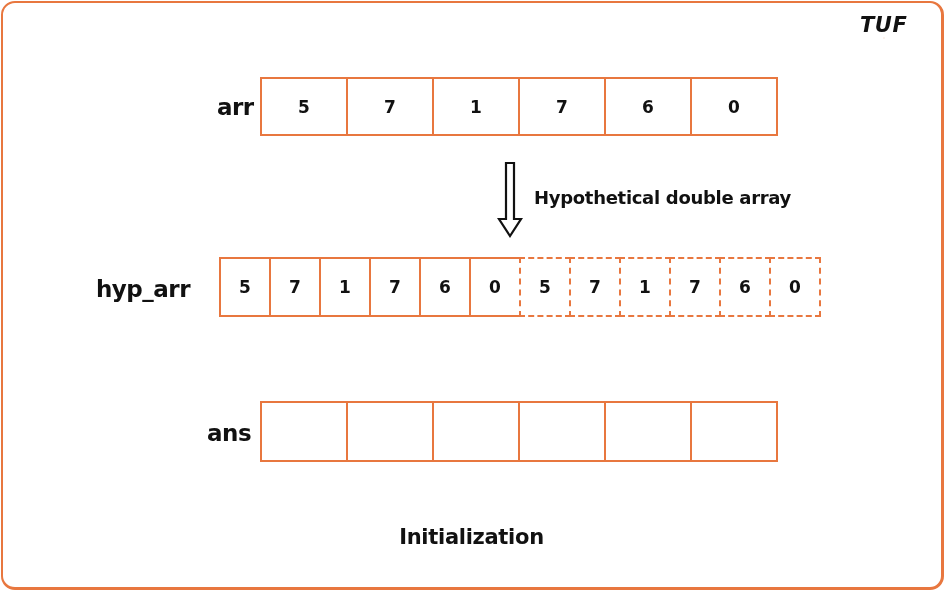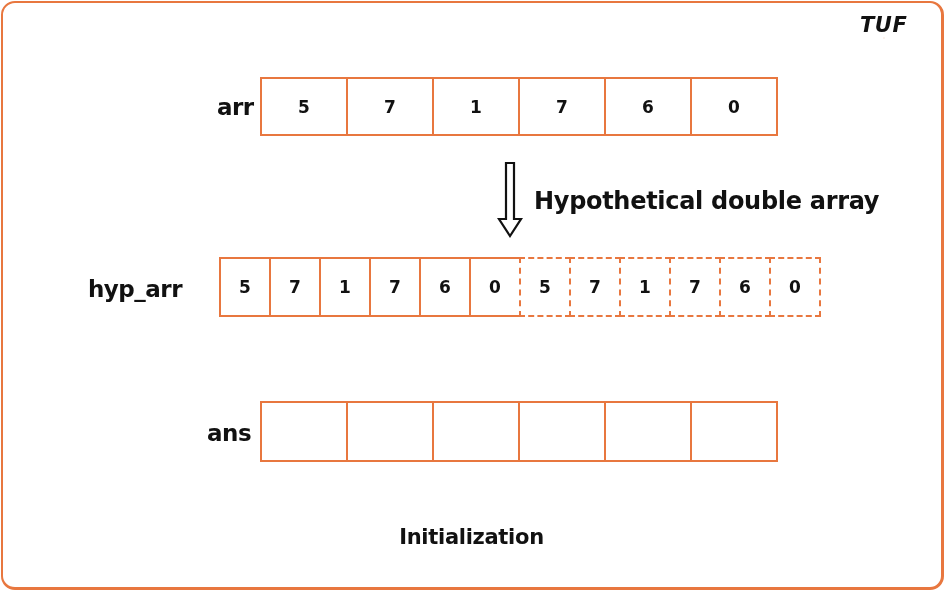--- a/index.html
+++ b/index.html
@@ -27,21 +27,21 @@
       box-sizing: border-box; border: 2px solid #e8773f; margin-left: -2px;
       display: flex; align-items: center; justify-content: center;
       font-family: "DejaVu Sans", sans-serif; font-weight: bold; font-size: 17px; color: #111;
       background: #fff;
     }
     .cell:first-child { margin-left: 0; }
     .cell.dashed { border-style: dashed; }
     .arrow { position: absolute; left: 497px; top: 161px; width: 26px; height: 78px; }
     .arrow-label {
       position: absolute; left: 534px; top: 187px; font-family: "DejaVu Sans", sans-serif;
-      font-weight: bold; font-size: 24px; color: #111; letter-spacing: -0.3px;
+      font-weight: bold; font-size: 18px; color: #111; letter-spacing: -0.3px;
     }
     .caption {
       position: absolute; left: 0; width: 943px; top: 525px; text-align: center;
       font-family: "DejaVu Sans", sans-serif; font-weight: bold; font-size: 21px; color: #111;
       letter-spacing: -0.3px;
     }
   </style>
 </head>
 <body>
 
@@ -62,21 +62,21 @@
   <div class="cell" style="width:88px;height:59px;">7</div>
   <div class="cell" style="width:88px;height:59px;">6</div>
   <div class="cell" style="width:88px;height:59px;">0</div>
 </div>
 
 <svg class="arrow" viewBox="0 0 26 78">
   <polygon points="9,2 17,2 17,58 24,58 13,75 2,58 9,58" fill="#fff" stroke="#111" stroke-width="2.2" stroke-linejoin="miter"></polygon>
 </svg>
 <div class="arrow-label">Hypothetical double array</div>
 
-<div class="label" style="left:88px; top:276px;">hyp_arr</div>
+<div class="label" style="left:96px; top:276px;">hyp_arr</div>
 <div class="row" style="left:219px; top:257px;">
   <div class="cell" style="width:52px;height:60px;">5</div>
   <div class="cell" style="width:52px;height:60px;">7</div>
   <div class="cell" style="width:52px;height:60px;">1</div>
   <div class="cell" style="width:52px;height:60px;">7</div>
   <div class="cell" style="width:52px;height:60px;">6</div>
   <div class="cell" style="width:52px;height:60px;">0</div>
   <div class="cell dashed" style="width:52px;height:60px;">5</div>
   <div class="cell dashed" style="width:52px;height:60px;">7</div>
   <div class="cell dashed" style="width:52px;height:60px;">1</div>

